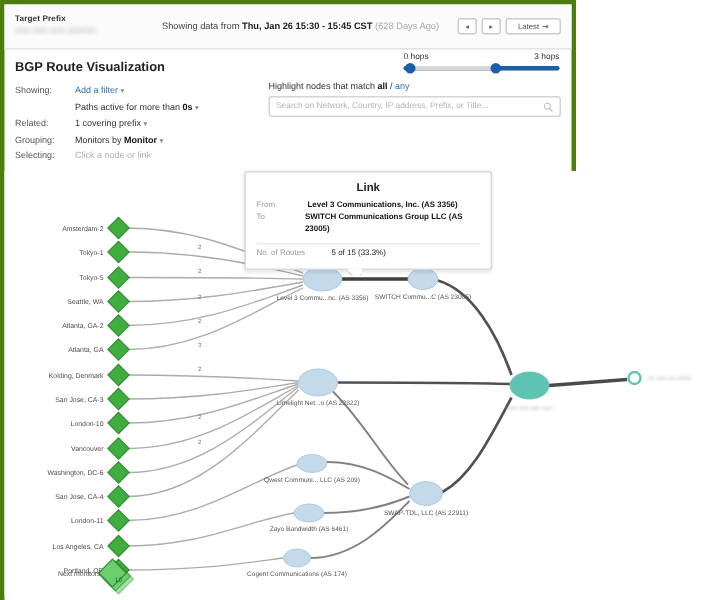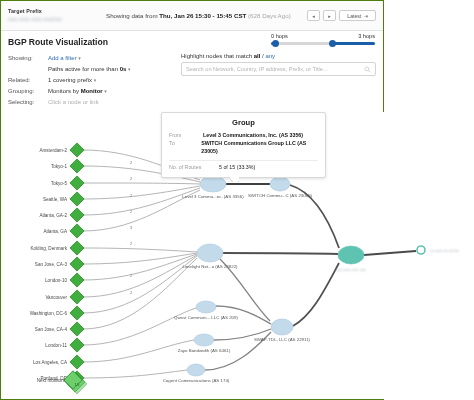--- a/index.html
+++ b/index.html
@@ -7,21 +7,21 @@
     margin: 0; padding: 0;
     width: 474px; height: 400px;
     background: #ffffff;
     font-family: "Liberation Sans", sans-serif;
     overflow: hidden;
   }
   #app {
     position: relative;
     width: 384px; height: 400px;
     background: #fff;
-    border: 1px solid #4d7c0f;
+    border: 3px solid #4d7c0f;
   }
 
   
   .topbar {
     position: relative;
     height: 30px;
     background: #fbfbfb;
     border-bottom: 1px solid #e2e2e2;
     display: flex;
     align-items: center;
@@ -537,21 +537,21 @@
           <rect x="-6.5" y="-6.5" width="13" height="13" transform="translate(-4,-4) rotate(45)" fill="#6ccf6c" stroke="#2f8f2f" stroke-width="0.8"></rect>
         </g>
         <text x="64" y="270" text-anchor="end" class="nodelabel">Next monitors</text>
       <text x="76" y="274" text-anchor="middle" style="font-size:4.4px;fill:#1f6b1f;font-family:&quot;Liberation Sans&quot;,sans-serif;">15</text>
         </g>
 
     </svg>
   </div>
 
   <div class="tooltip">
-    <div class="tt-title">Group</div>
+    <div class="tt-title">Link</div>
     <div class="tt-row">
       <div class="tt-key">From</div>
       <div class="tt-val">Level 3 Communications, Inc. (AS 3356)</div>
     </div>
     <div class="tt-row">
       <div class="tt-key">To</div>
       <div class="tt-val">SWITCH Communications Group LLC (AS 23005)</div>
     </div>
     <div class="tt-sep"></div>
     <div class="tt-row2">

